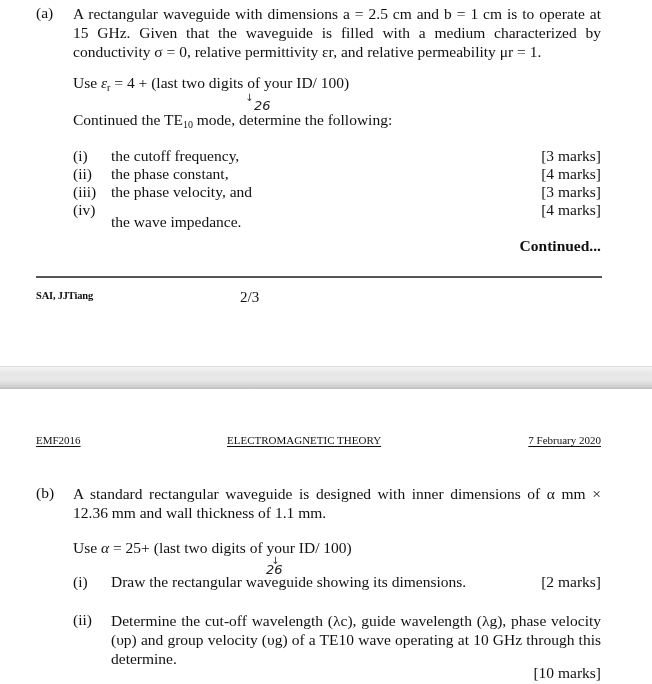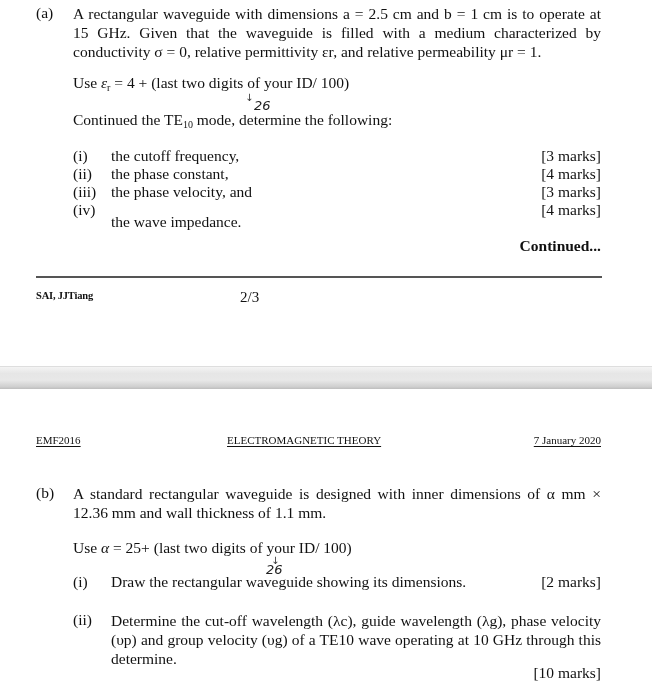--- a/index.html
+++ b/index.html
@@ -80,21 +80,21 @@
   <span class="footer-author">SAI, JJTiang</span>
   <span class="page-num">2/3</span>
 </div>
 
 <div class="gap"></div>
 
 <div>
 
   <span class="hdr" style="left:36px;">EMF2016</span>
   <span class="hdr" style="left:227px;">ELECTROMAGNETIC THEORY</span>
-  <span class="hdr" style="right:51px;">7 January 2020</span>
+  <span class="hdr" style="right:51px;">7 February 2020</span>
 
   <span class="lbl" style="left:36px; top:484px;">(b)</span>
 
   <div class="para" style="left:73px; top:484px; width:528px;">
     <span class="just-line">A standard rectangular waveguide is designed with inner dimensions of α mm ×</span>
     <span class="line">12.36 mm and wall thickness of 1.1 mm.</span>
   </div>
 
   <div class="abs" style="left:73px; top:539px;">
     <span>Use </span><i class="m">α</i><span> = 25+  (last two digits of your ID/ 100)</span>

